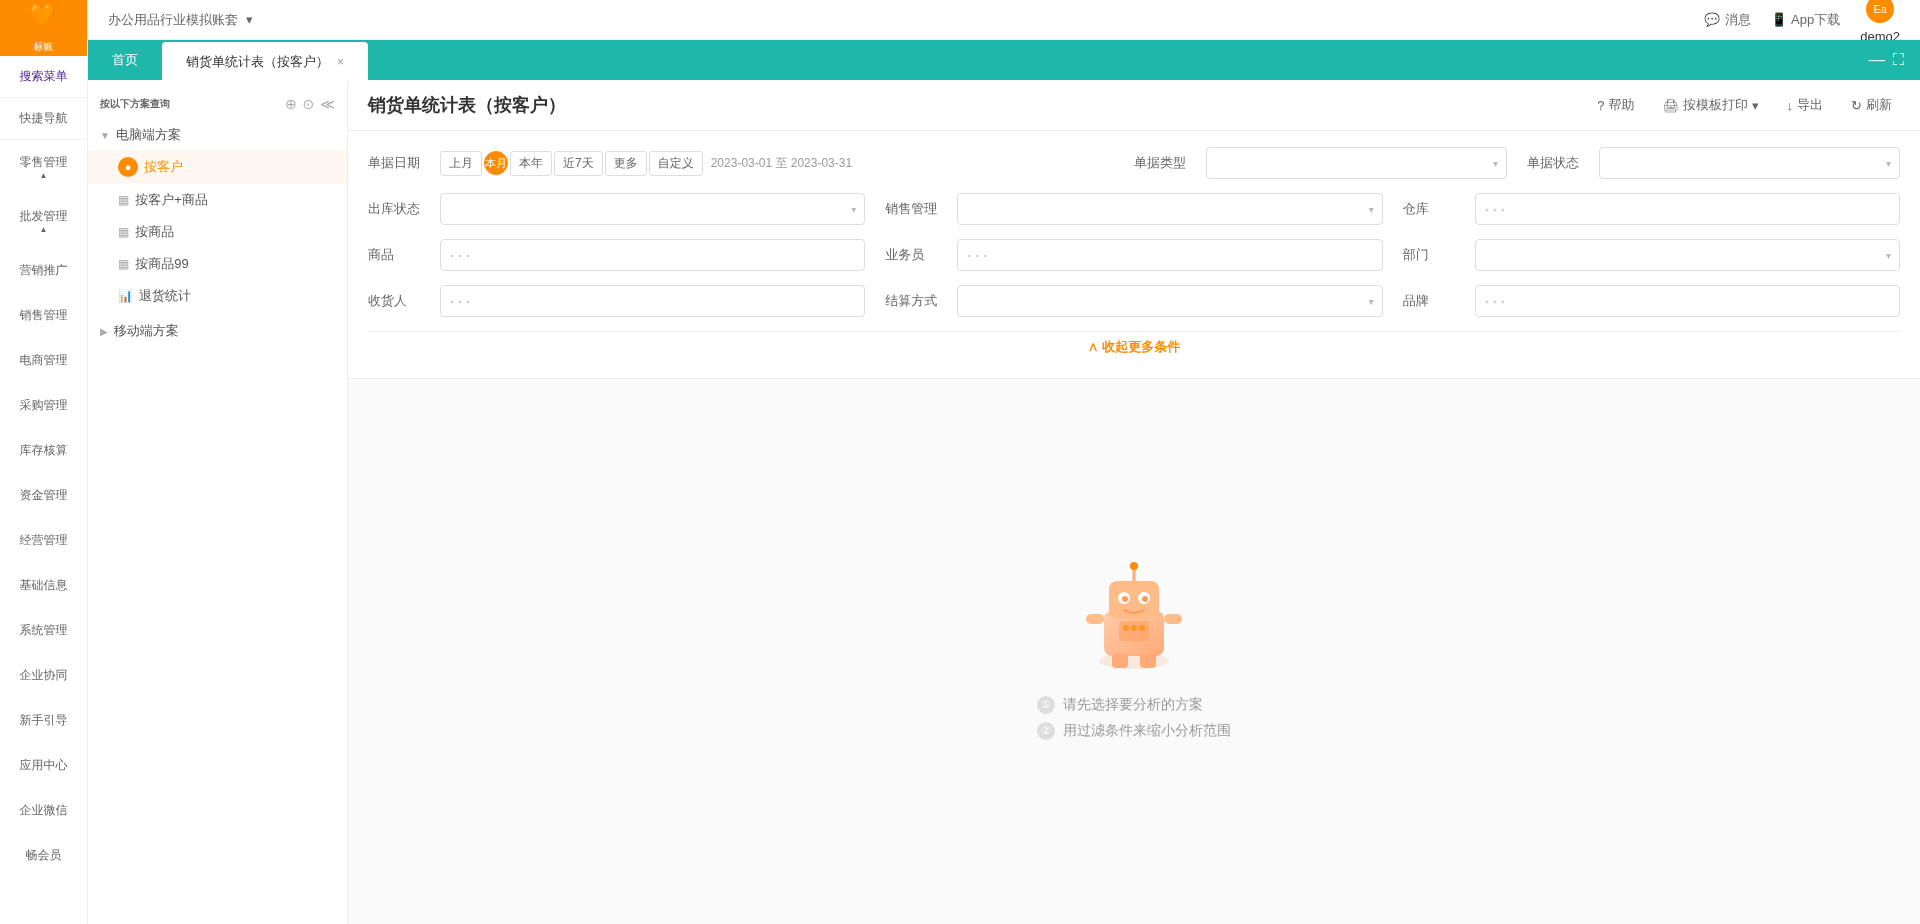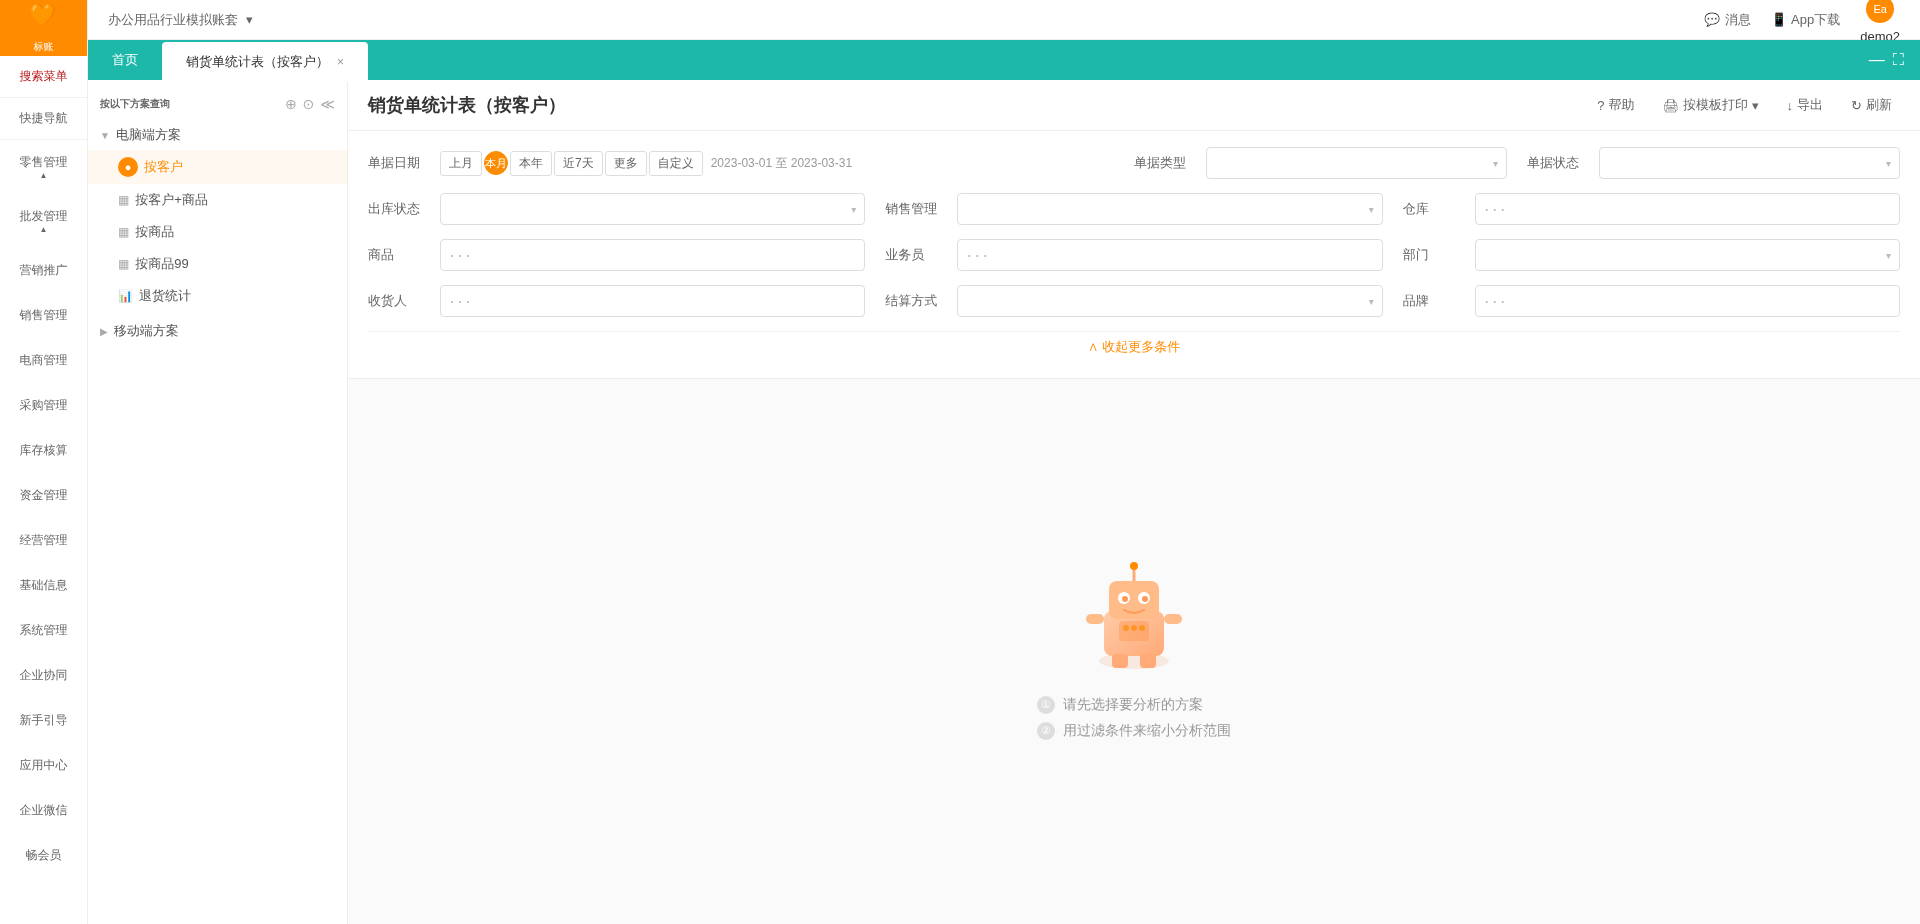--- a/index.html
+++ b/index.html
@@ -3,21 +3,21 @@
   <meta charset="utf-8">
   <style>
     * { margin: 0; padding: 0; box-sizing: border-box; }
     body { font-family: 'Microsoft YaHei', Arial, sans-serif; font-size: 13px; background: #f5f5f5; color: #333; width: 1920px; height: 924px; overflow: hidden; display: flex; }
 
     
     .sidebar { width: 88px; background: #fff; display: flex; flex-direction: column; align-items: center; border-right: 1px solid #eee; height: 924px; overflow: hidden; }
     .logo { width: 88px; height: 56px; background: #ff8c00; display: flex; align-items: center; justify-content: center; flex-direction: column; }
     .logo-icon { font-size: 22px; color: #fff; }
     .logo-text { font-size: 10px; color: #fff; margin-top: 12px; }
-    .search-menu { padding: 12px 0; width: 100%; text-align: center; cursor: pointer; color: #b91c1c; font-size: 12px; border-bottom: 1px solid #f0f0f0; }
+    .search-menu { padding: 12px 0; width: 100%; text-align: center; cursor: pointer; color: #4c1d95; font-size: 12px; border-bottom: 1px solid #f0f0f0; }
     .quick-nav { padding: 12px 0; width: 100%; text-align: center; cursor: pointer; color: #666; font-size: 12px; border-bottom: 1px solid #f0f0f0; }
     .sidebar-nav { width: 100%; overflow-y: auto; flex: 1; }
     .nav-item { width: 100%; text-align: center; padding: 14px 0; cursor: pointer; color: #666; font-size: 12px; position: relative; }
     .nav-item .arrow { font-size: 8px; }
 
     
     .main { flex: 1; display: flex; flex-direction: column; height: 924px; overflow: hidden; }
 
     
     .top-header { height: 40px; background: #fff; display: flex; align-items: center; justify-content: space-between; padding: 0 20px; border-bottom: 1px solid #eee; }
@@ -72,21 +72,21 @@
     .filter-label { font-size: 13px; color: #666; white-space: nowrap; min-width: 56px; }
     .filter-input { flex: 1; height: 32px; border: 1px solid #ddd; border-radius: 4px; padding: 0 8px; font-size: 13px; color: #333; background: #fff; display: flex; align-items: center; justify-content: space-between; cursor: pointer; min-width: 0; }
     .filter-input .placeholder { color: #bbb; font-size: 13px; }
     .filter-input .dots { color: #bbb; font-size: 18px; letter-spacing: 2px; }
     .filter-input .arrow-down { color: #bbb; font-size: 10px; }
     .date-filter { display: flex; align-items: center; gap: 4px; }
     .date-btns { display: flex; gap: 2px; align-items: center; }
     .date-btn { padding: 3px 8px; border: 1px solid #ddd; border-radius: 3px; font-size: 12px; cursor: pointer; color: #666; background: #fff; }
     .date-btn.active { background: #ff8c00; color: #fff; border-color: #ff8c00; border-radius: 50%; width: 24px; height: 24px; display: flex; align-items: center; justify-content: center; padding: 0; font-size: 11px; }
     .date-range { font-size: 12px; color: #999; margin-left: 4px; }
-    .collapse-btn { text-align: center; padding: 6px; color: #ff8c00; cursor: pointer; font-size: 13px; background: #fff; border-top: 1px solid #f0f0f0; }
+    .collapse-btn { text-align: center; padding: 6px; color: #ff8c00; cursor: pointer; font-size: 13px; background: #fff; border-top: 1px solid #f0f0f0; font-weight: bold; }
 
     
     .action-row { display: flex; justify-content: flex-end; padding: 12px 20px; background: #fff; gap: 8px; }
     .query-btn { background: #ff8c00; color: #fff; border: none; border-radius: 4px; padding: 6px 20px; font-size: 14px; cursor: pointer; height: 32px; display: flex; align-items: center; }
     .settings-btn { border: 1px solid #ddd; background: #fff; color: #666; border-radius: 4px; padding: 6px 16px; font-size: 14px; cursor: pointer; height: 32px; display: flex; align-items: center; }
 
     
     .empty-state { flex: 1; display: flex; flex-direction: column; align-items: center; justify-content: center; background: #fafafa; }
     .empty-tips { list-style: none; }
     .empty-tips li { display: flex; align-items: center; gap: 8px; color: #999; font-size: 14px; margin-bottom: 8px; }

